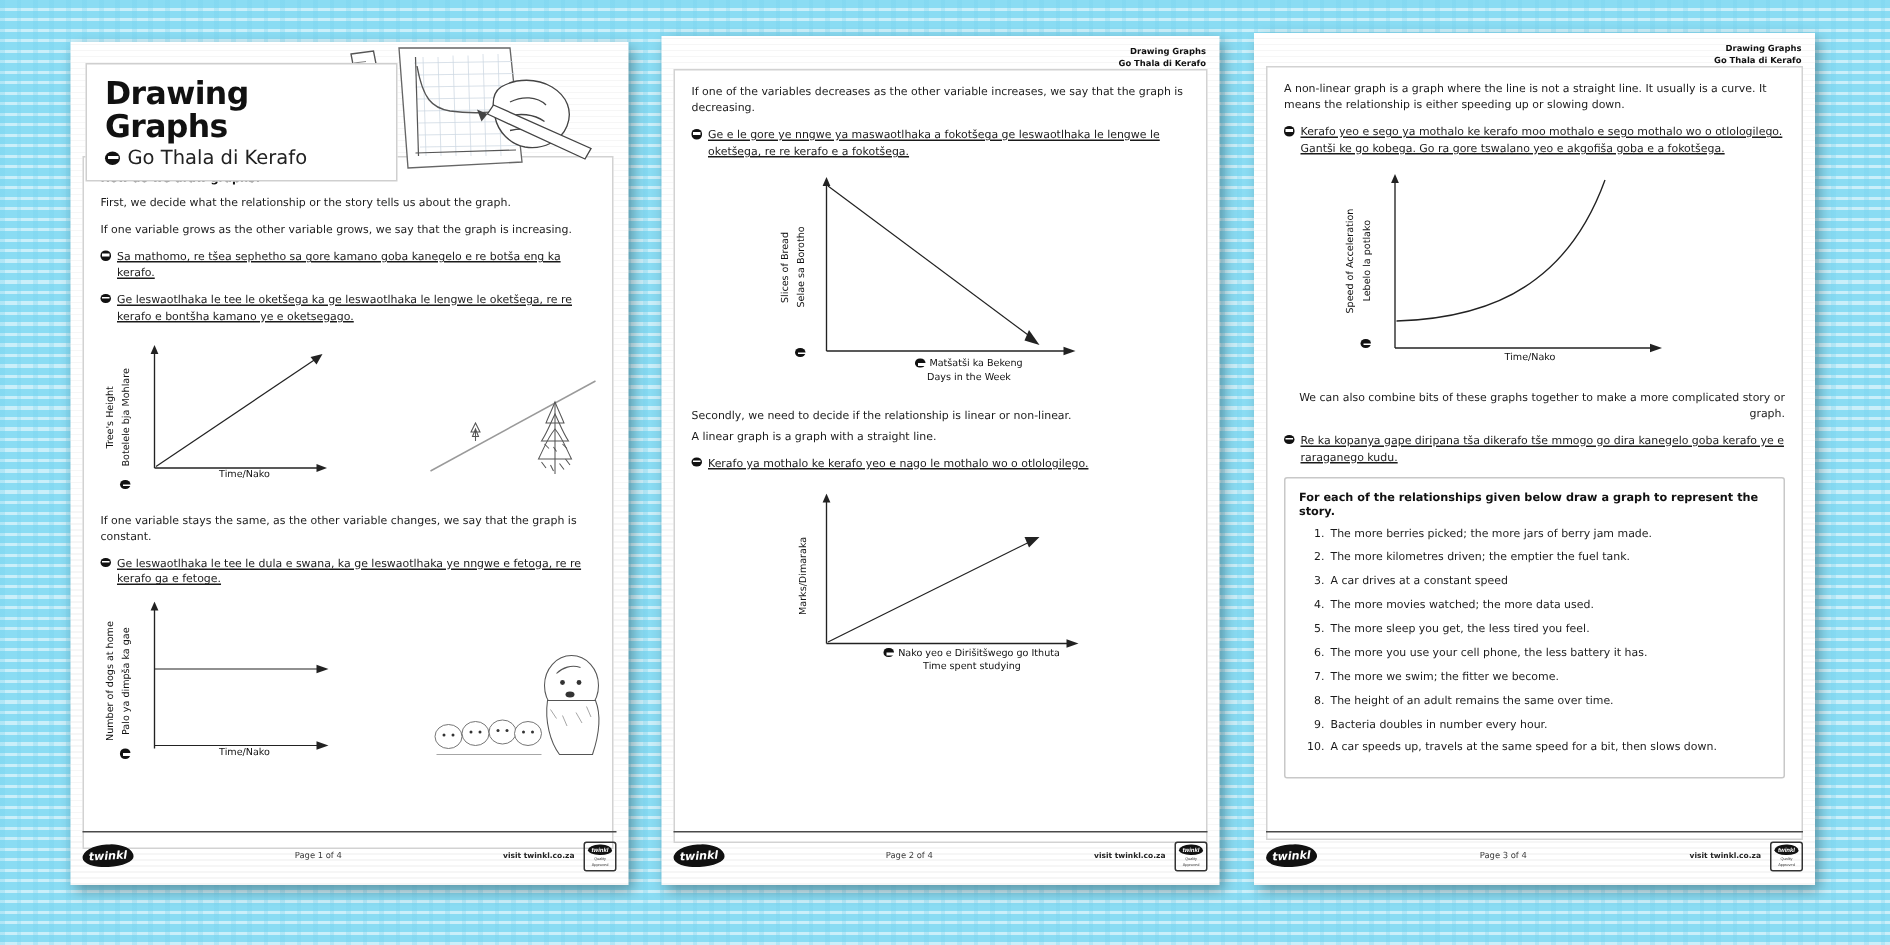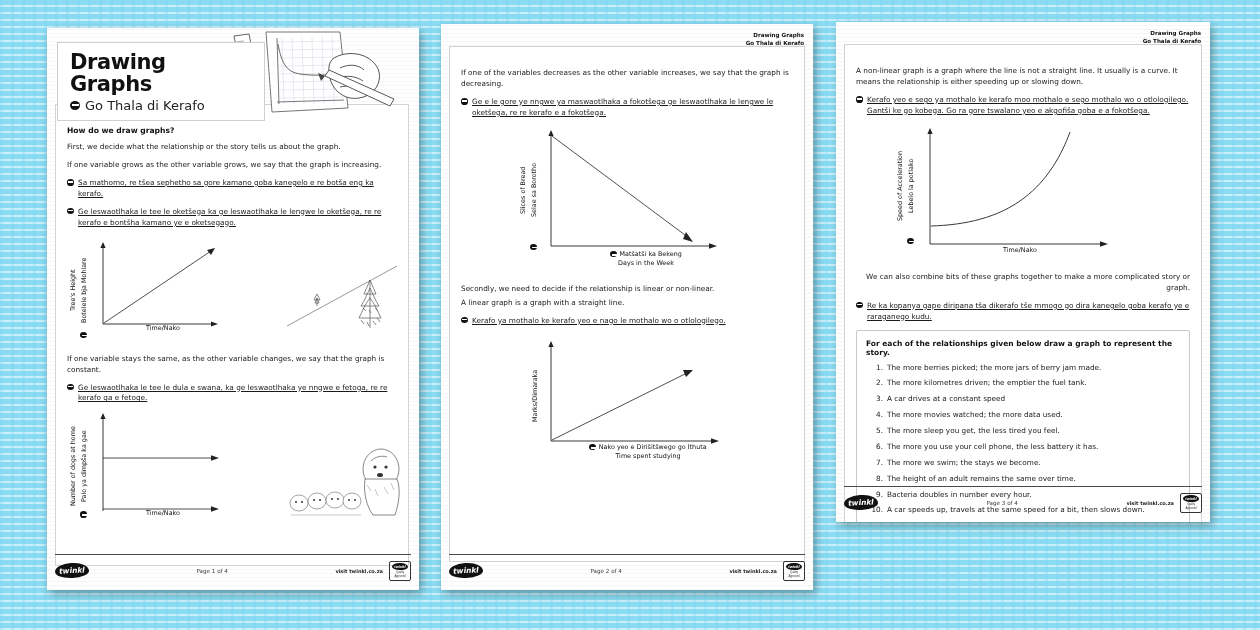--- a/index.html
+++ b/index.html
@@ -56,21 +56,21 @@
       repeating-linear-gradient(
         0deg,
         rgba(0,0,0,0.035) 0px,
         rgba(0,0,0,0.035) 1px,
         rgba(0,0,0,0.0) 1px,
         rgba(0,0,0,0.0) 4px
       );
   }
   #sheet-1 { left: 47px;  top: 28px;  width: 372px; height: 562px; }
   #sheet-2 { left: 441px; top: 24px;  width: 372px; height: 566px; }
-  #sheet-3 { left: 836px; top: 22px;  width: 374px; height: 500px; }
+  #sheet-3 { left: 836px; top: 22px;  width: 374px; height: 568px; }
 
   
   .title-card {
     position: absolute;
     left: 10px;
     top: 14px;
     width: 208px;
     background: #fff;
     border: 1px solid #cfcfcf;
     padding: 8px 10px 7px 12px;
@@ -136,21 +136,21 @@
     z-index: 3;
   }
 
   
   .body-panel {
     position: absolute;
     left: 8px;
     width: 354px;
     background: #fff;
     border: 1px solid #d2d2d2;
-    padding: 21px 11px 9px 11px;
+    padding: 9px 11px 9px 11px;
   }
   #panel-1 { top: 76px; height: 462px; }
   #panel-2 { top: 22px; height: 516px; left: 8px; width: 356px; }
   #panel-3 { top: 22px; height: 516px; left: 8px; width: 358px; }
 
   p.txt {
     font-family: "DejaVu Sans", sans-serif;
     font-size: 7.3px;
     line-height: 1.5;
     color: #1a1a1a;
@@ -642,21 +642,21 @@
 
     <div class="task-box">
       <div class="task-title">For each of the relationships given below draw a graph to represent the story.</div>
       <ol class="task-list">
         <li>The more berries picked; the more jars of berry jam made.</li>
         <li>The more kilometres driven; the emptier the fuel tank.</li>
         <li>A car drives at a constant speed</li>
         <li>The more movies watched; the more data used.</li>
         <li>The more sleep you get, the less tired you feel.</li>
         <li>The more you use your cell phone, the less battery it has.</li>
-        <li>The more we swim; the stays we become.</li>
+        <li>The more we swim; the fitter we become.</li>
         <li>The height of an adult remains the same over time.</li>
         <li>Bacteria doubles in number every hour.</li>
         <li>A car speeds up, travels at the same speed for a bit, then slows down.</li>
       </ol>
     </div>
   </div>
 
   <div class="footer">
     <div class="twinkl-logo">twinkl</div>
     <div class="footer-page">Page 3 of 4</div>

